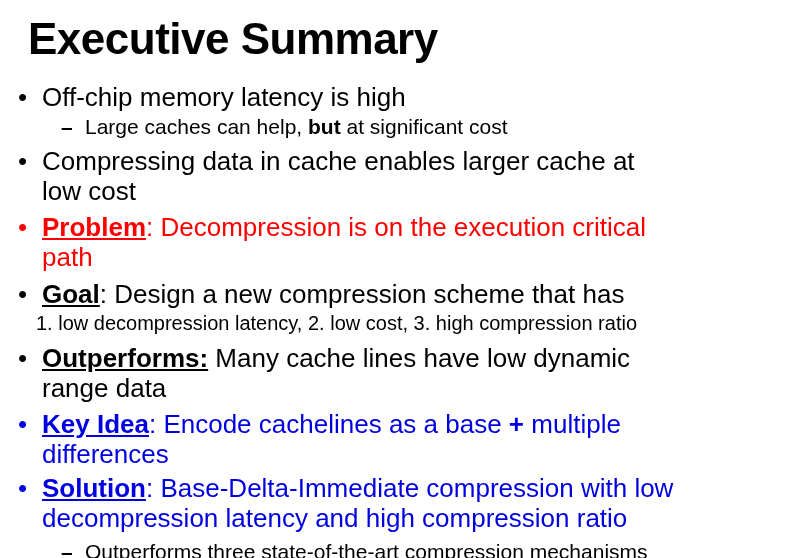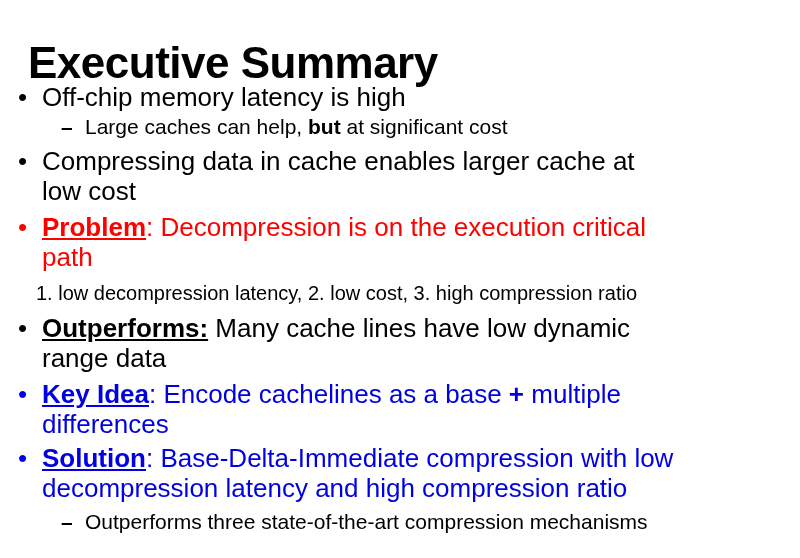--- a/index.html
+++ b/index.html
@@ -27,21 +27,20 @@
   .slide-title {
     position: absolute;
     left: 28px;
     top: 12px;
     font-size: 44px;
     font-weight: bold;
     letter-spacing: -0.5px;
     line-height: 54px;
     color: #000000;
     white-space: nowrap;
-    margin-top: 24px;
   }
 
   
   .body {
     position: absolute;
     left: 0;
     top: 82px;
     width: 687px;
   }
 
@@ -133,20 +132,24 @@
       <span>Compressing data in cache enables larger cache at low cost</span>
     </div>
     <div class="spacer-3"></div>
 
     <div class="bullet-row red">
       <span class="marker dot"></span>
       <span class="lead">Problem</span><span>: Decompression is on the execution critical path</span>
     </div>
     <div class="spacer-4"></div>
 
+    <div class="bullet-row">
+      <span class="marker dot"></span>
+      <span class="lead">Goal</span><span>: Design a new compression scheme that has</span>
+    </div>
     <div class="spacer-1"></div>
 
     <div class="plain-row">
       <span>1. low decompression  latency,  2. low cost, 3. high compression ratio</span>
     </div>
     <div class="spacer-4"></div>
 
     <div class="bullet-row">
       <span class="marker dot"></span>
       <span class="lead">Outperforms:</span><span> Many cache lines have low dynamic range data</span>

